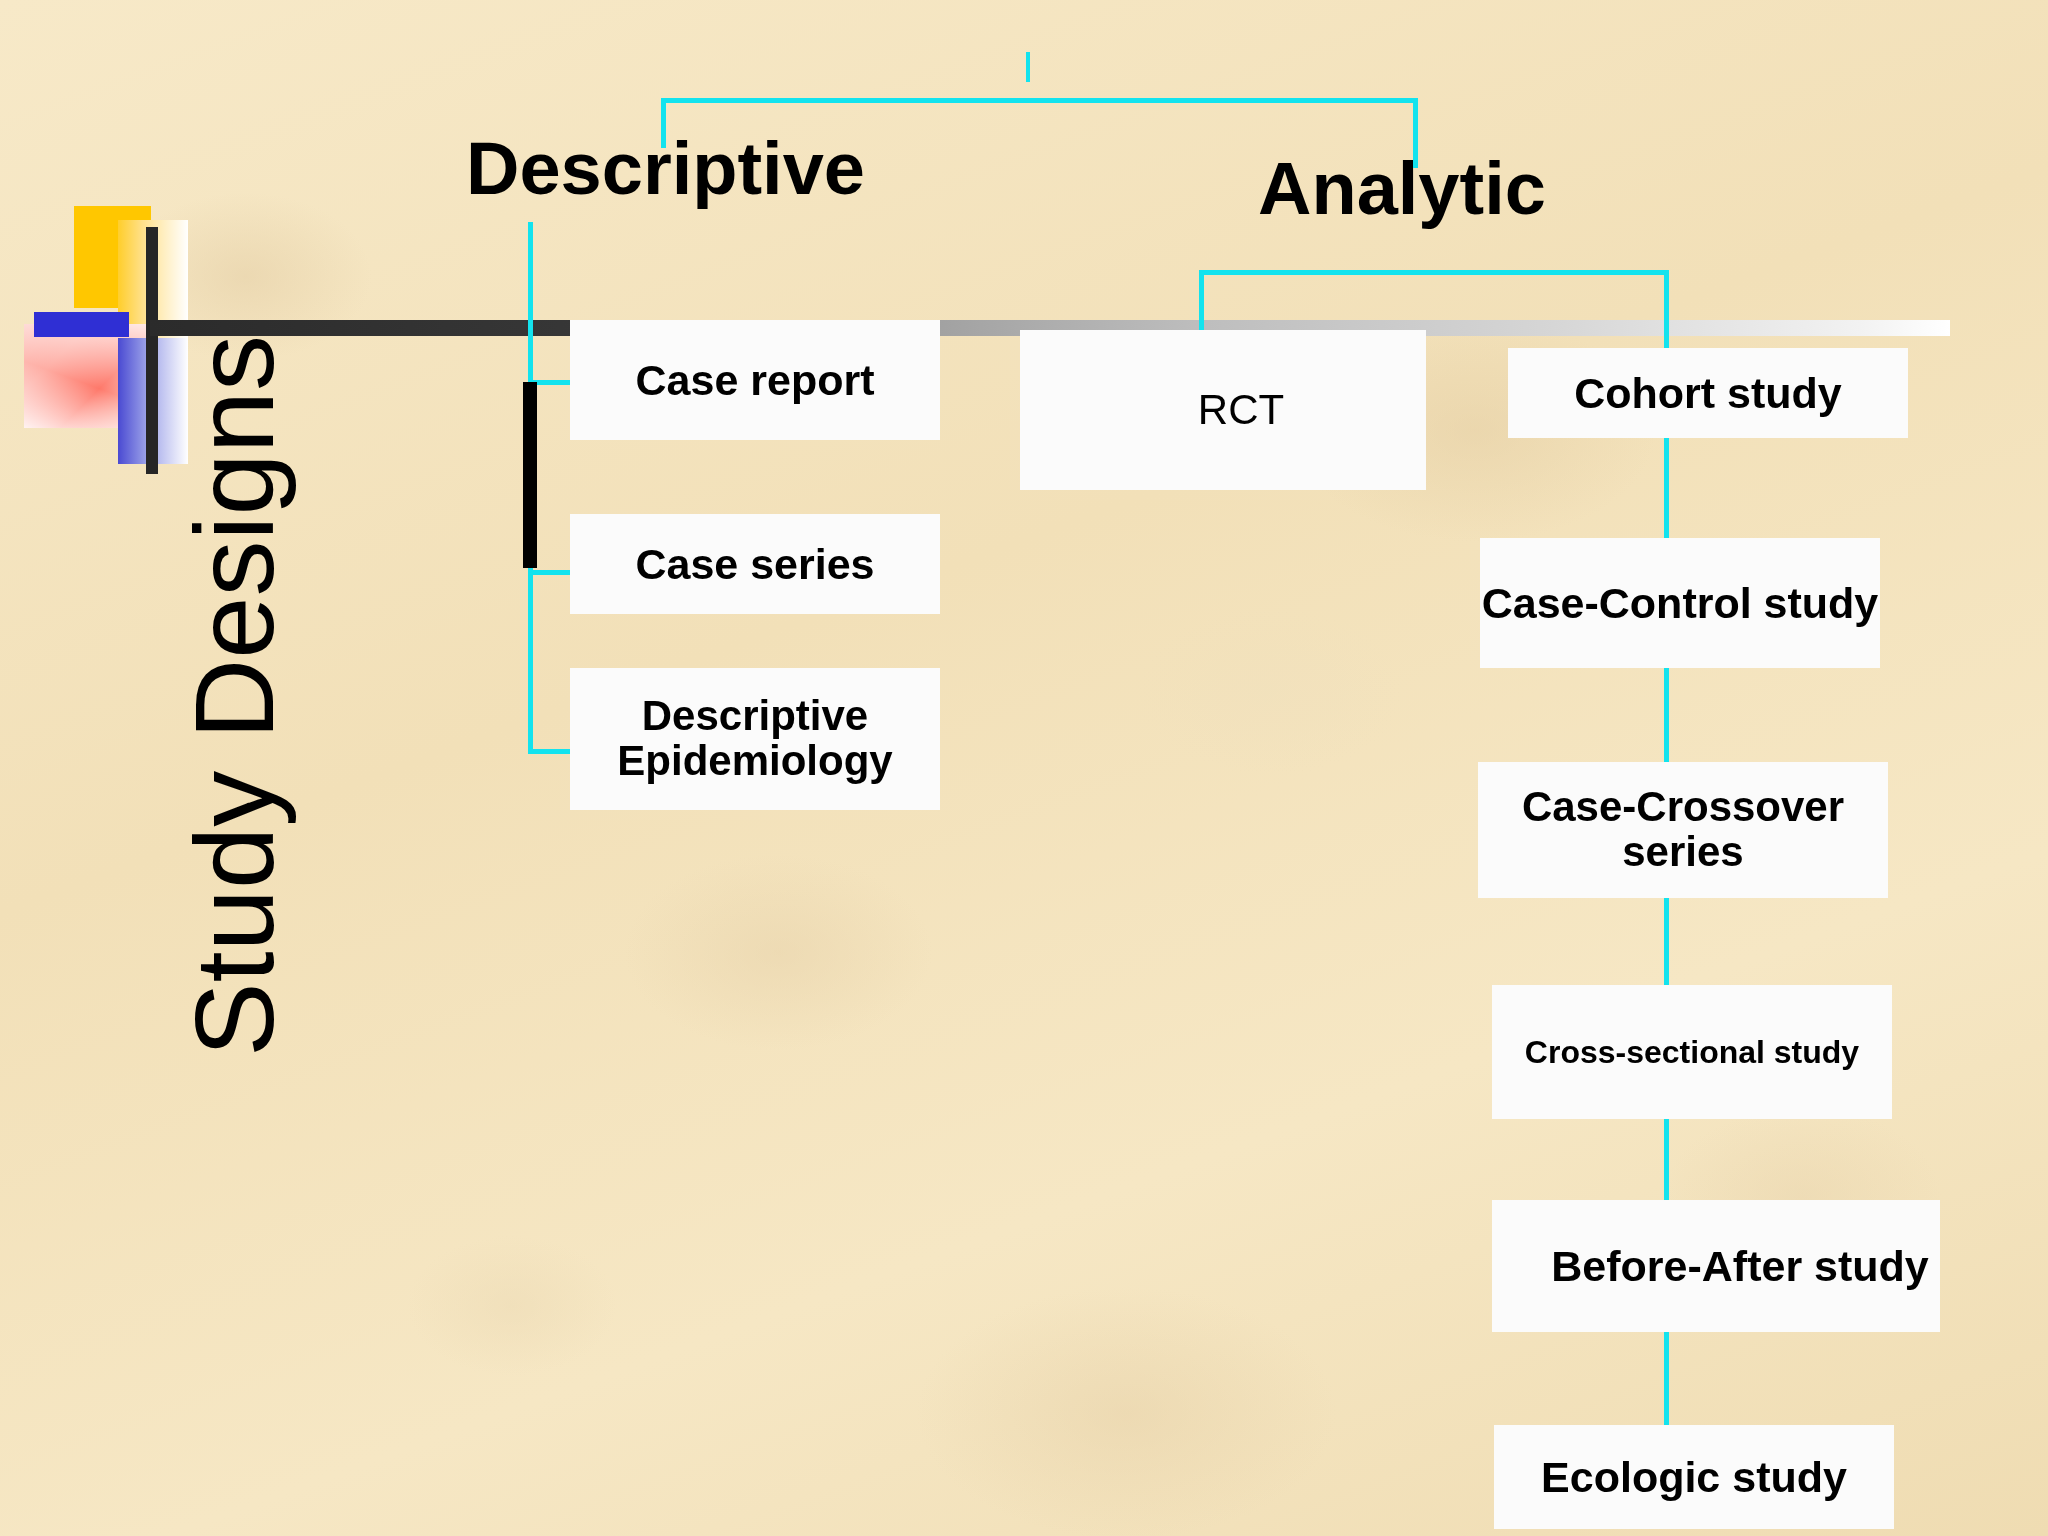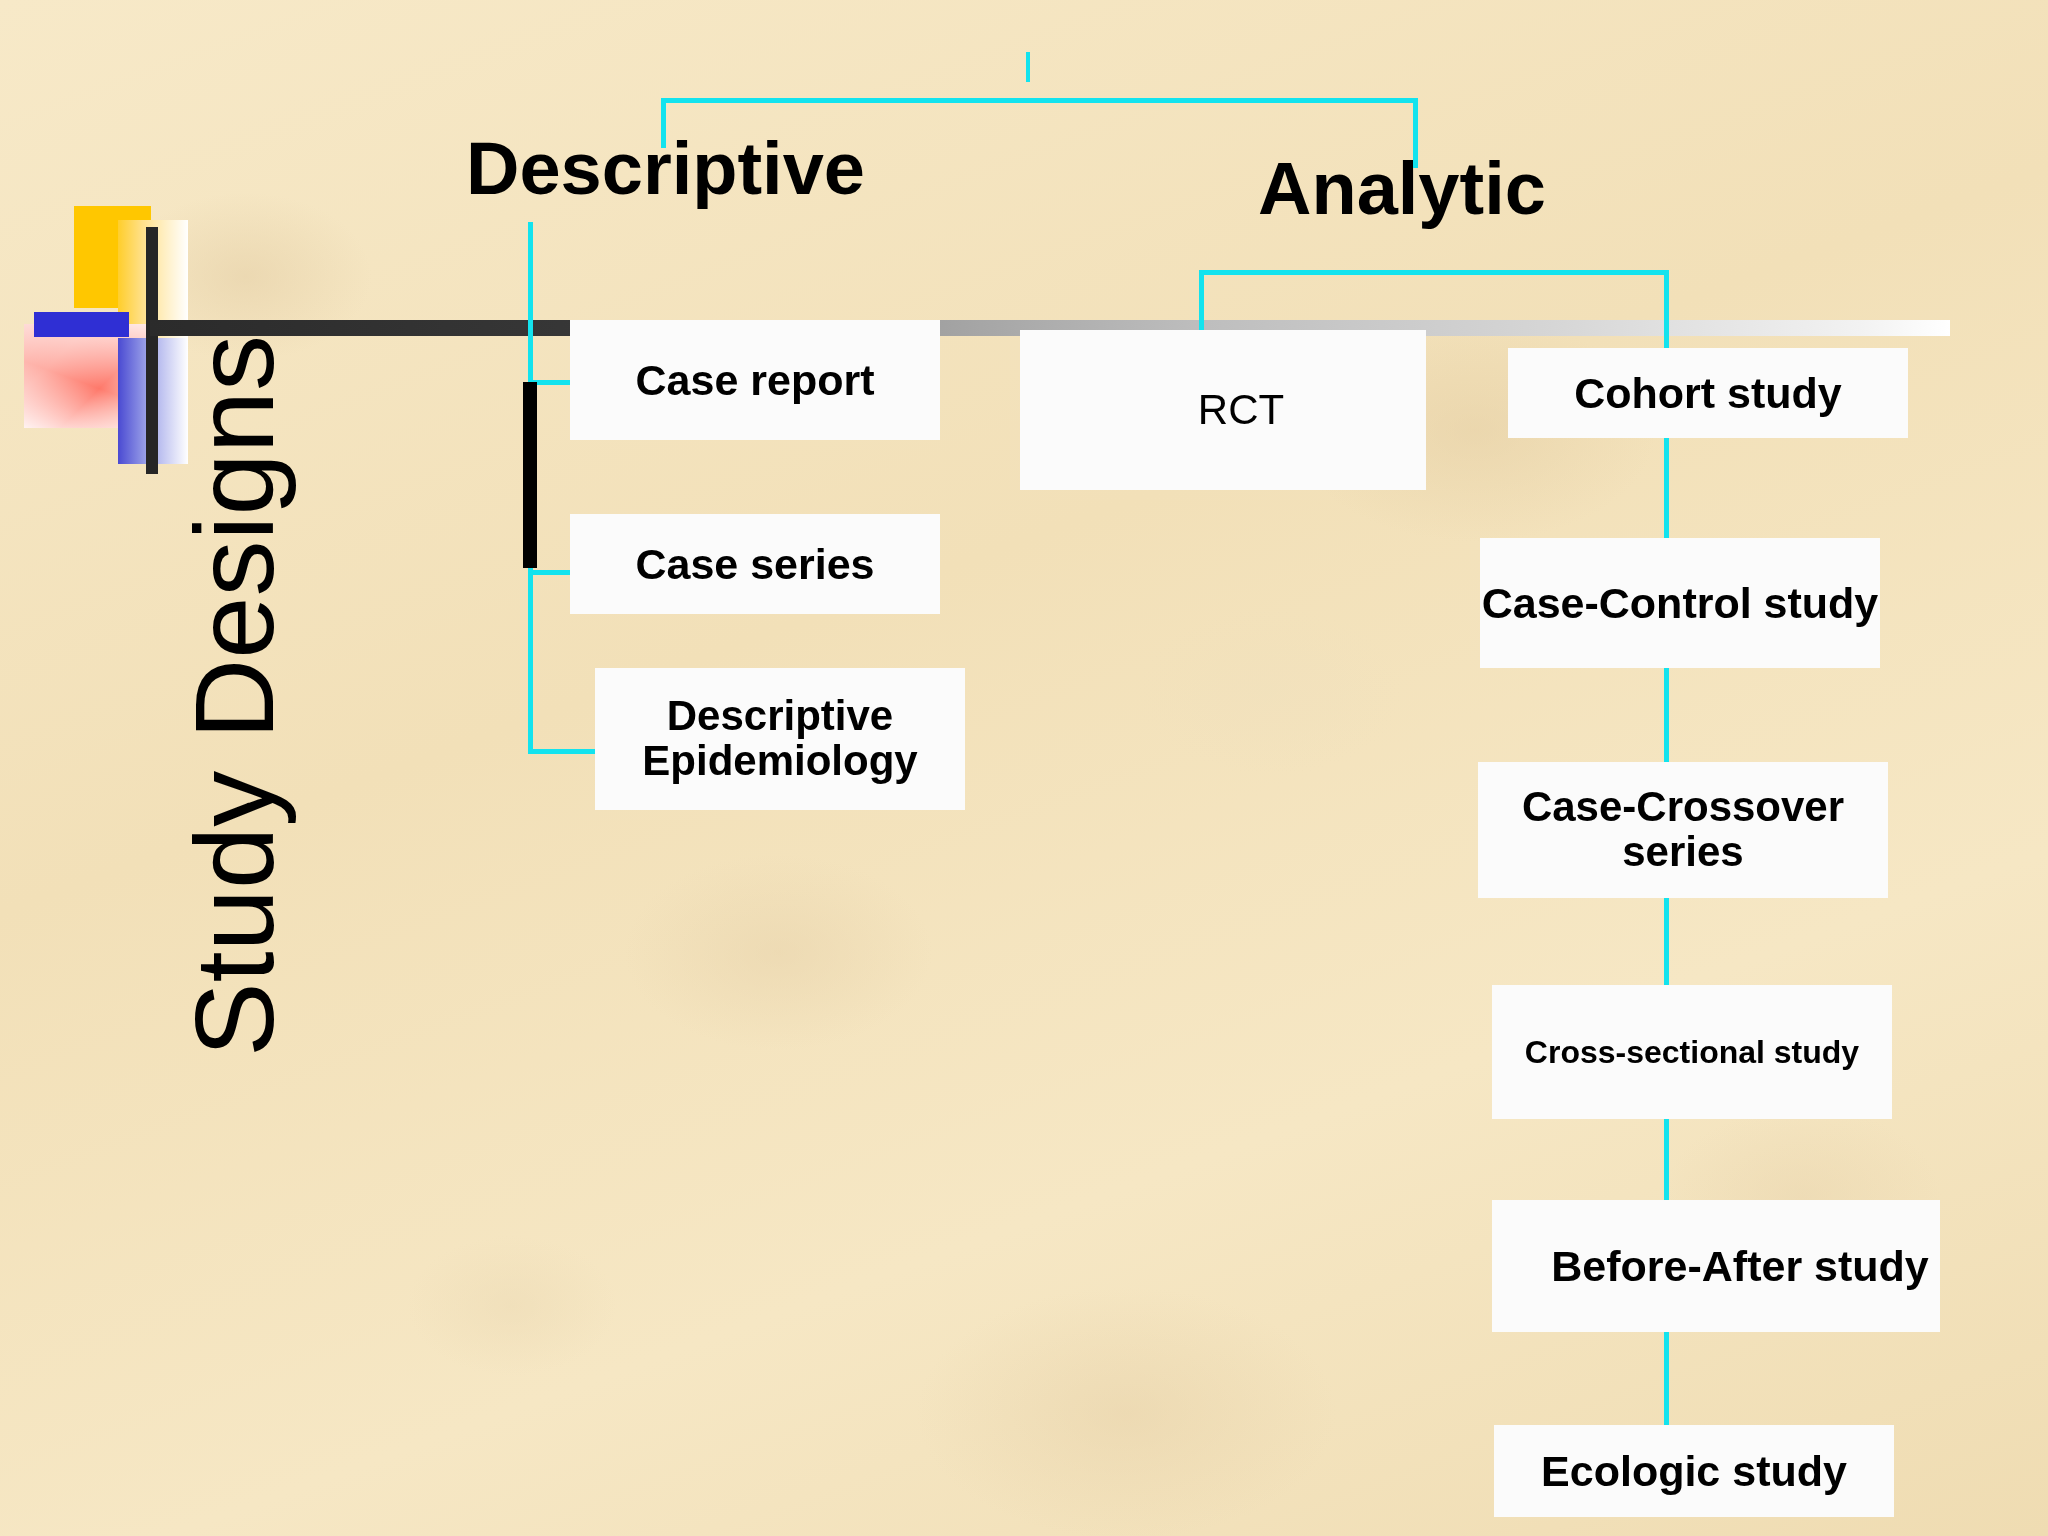--- a/index.html
+++ b/index.html
@@ -88,28 +88,28 @@
   .c-r5{left:1664px;top:1330px;width:5px;height:105px;}
 
   
   .box{
     position:absolute;background:#fbfbfb;color:#000;font-weight:700;
     display:flex;align-items:center;justify-content:center;text-align:center;
     line-height:1.07;font-size:43px;
   }
   .b-casereport  {left:570px; top:320px; width:370px; height:120px;}
   .b-caseseries  {left:570px; top:488px; width:370px; height:100px;margin-top:26px;}
-  .b-descepi     {left:570px; top:668px; width:370px; height:142px;font-size:42px;margin-left:25px;}
+  .b-descepi     {left:570px; top:668px; width:370px; height:142px;font-size:42px;}
   .b-rct         {left:1020px;top:330px; width:370px; height:160px;font-weight:400;font-size:42px;padding-left:36px;}
   .b-cohort      {left:1475px;top:348px; width:400px; height:90px;margin-left:33px;}
   .b-casecontrol {left:1480px;top:538px; width:400px; height:130px;}
   .b-casecross   {left:1478px;top:762px; width:410px; height:136px;font-size:42px;}
   .b-crosssec    {left:1492px;top:985px; width:400px; height:134px;font-size:32px;}
   .b-beforeafter {left:1492px;top:1200px;width:400px; height:132px;padding-left:48px;}
-  .b-ecologic    {left:1494px;top:1425px;width:400px; height:92px;}
+  .b-ecologic    {left:1494px;top:1425px;width:400px; height:104px;}
 </style>
 </head>
 <body>
 
 <div id="slide">
 
   <div class="deco deco-yellow"></div>
   <div class="deco deco-yellowgrad"></div>
   <div class="deco deco-redgrad"></div>
   <div class="deco deco-redgrad2"></div>

